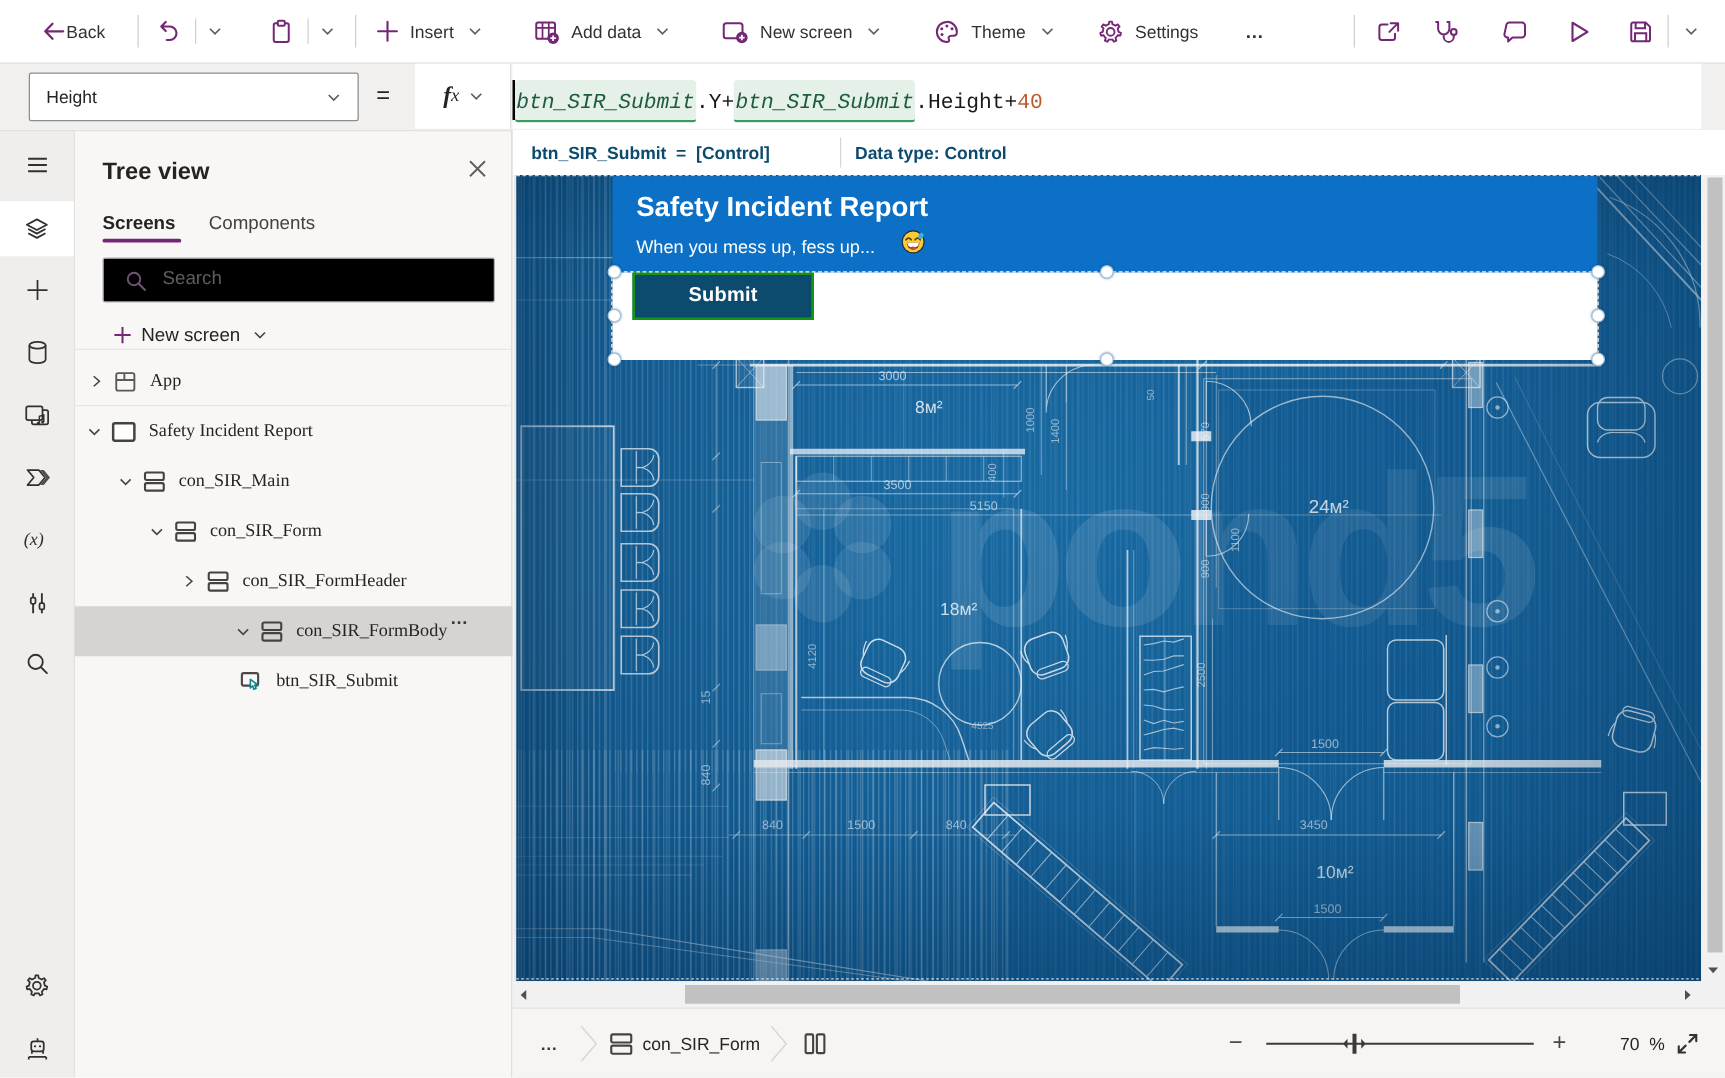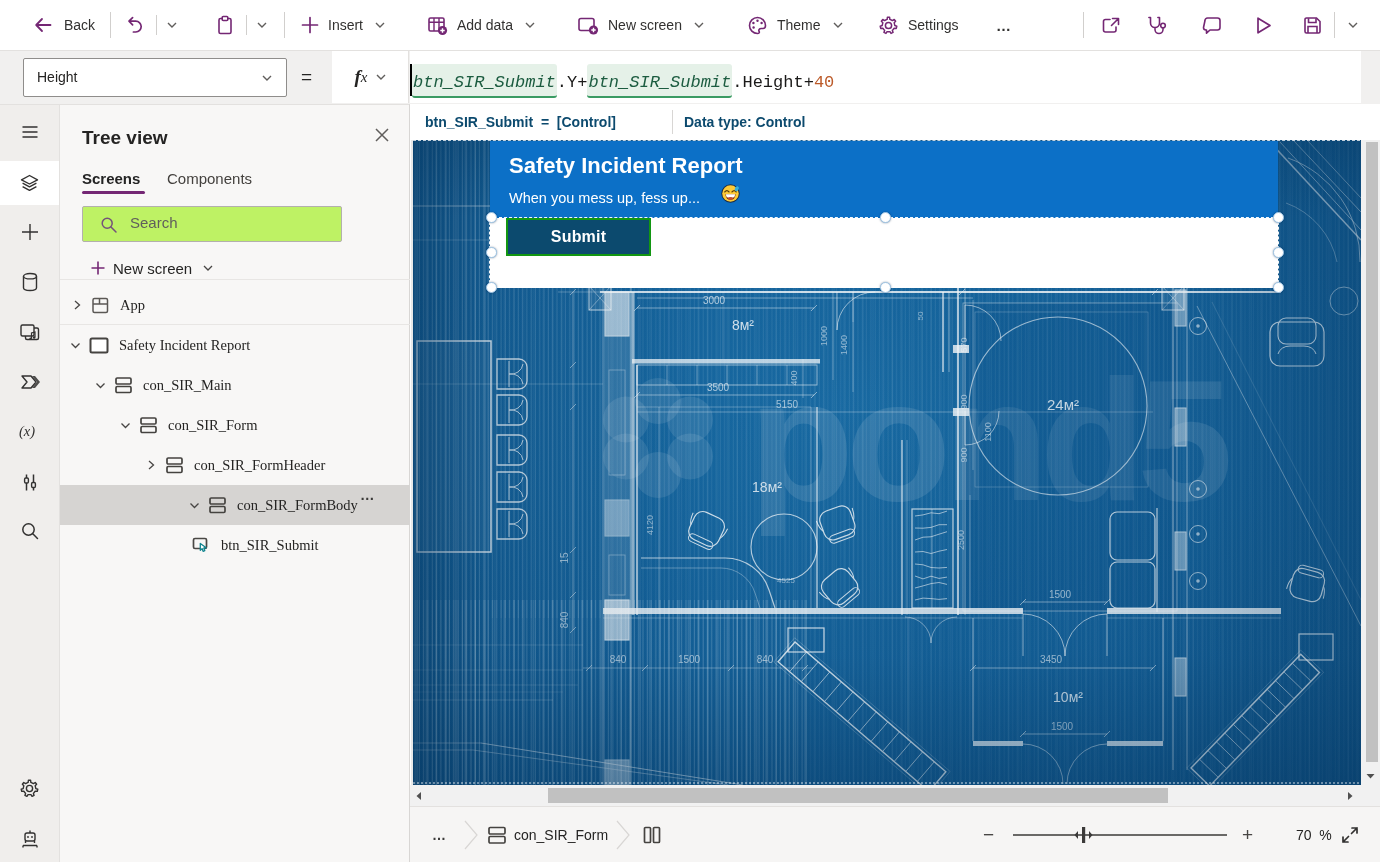--- a/index.html
+++ b/index.html
@@ -21,21 +21,21 @@
 #inforow { position:absolute; left:410px; top:104px; width:970px; height:36px; background:#fff; font-size:14px; color:#0c4a6e;font-weight:bold; }
 
 #rail { position:absolute; left:0; top:104px; width:60px; height:758px; background:#f0eeec; border-right:1px solid #e3e1df; border-top:1px solid #e3e1df; }
 #rail .ric { position:absolute; left:0; width:59px; height:44px; display:flex; align-items:center; justify-content:center; }
 #railsel { position:absolute; left:0; top:56px; width:59px; height:44px; background:#fff; }
 
 #tree { position:absolute; left:60px; top:104px; width:350px; height:758px; background:#f8f7f6; border-top:1px solid #e3e1df; border-right:1px solid #d8d6d4; font-size:14.5px; color:#252423; }
 #tree h2 { position:absolute; left:22px; top:22px; font-size:19px; font-weight:700; color:#252423; }
 #treex { position:absolute; left:314px; top:22px; width:16px; height:16px; }
 .tab { position:absolute; top:65px; font-size:15px; }
-#searchbox { position:absolute; left:22px; top:101px; width:260px; height:36px; background:#bef264; border:1px solid #b3b0ad; border-radius:2px; }
+#searchbox { position:absolute; left:22px; top:101px; width:314px; height:36px; background:#000000; border:1px solid #b3b0ad; border-radius:2px; }
 #newscr { position:absolute; left:30px; top:147px; height:32px; display:flex; align-items:center; font-size:15px; }
 .trow { position:absolute; left:0; width:350px; height:40px; display:flex; align-items:center; }
 .trow .lbl { color:#252423;font-family:Liberation Serif, serif; }
 .tsep { position:absolute; left:0; width:350px; height:1px; background:#e8e6e4; }
 
 #editor { position:absolute; left:411px; top:140px; width:969px; height:722px; background:#e8e8e8; }
 #canvas { position:absolute; left:413px; top:140px; width:948px; height:645px; }
 #hdrband { position:absolute; left:490px; top:141px; width:788px; height:77px; background:#0c70c7; color:#fff; }
 #hdrband h1 { font-size:22px; font-weight:700; margin:12px 0 0 19px; letter-spacing:0; }
 #hdrband .sub { font-size:14.5px; margin:9px 0 0 19px; display:flex; align-items:center; }
@@ -54,21 +54,21 @@
 .bc { position:absolute; top:0; height:56px; display:flex; align-items:center; }
 </style>
 </head>
 <body>
 
 <div id="topbar">
   <div class="it" style="left:33px;">
     <svg width="20" height="20" viewBox="0 0 20 20">
         <path d="M9 4 L3.2 10 L9 16 M3.6 10 H17.5" stroke="#742774" stroke-width="1.8" fill="none" stroke-linecap="round" stroke-linejoin="round"></path>
       </svg>
-    <span style="margin-left:11px;">Back</span>
+    <span style="">Back</span>
   </div>
   <div class="sep" style="left:110px;"></div>
   <div class="it" style="left:124px;">
     <svg width="21" height="21" viewBox="0 0 21 21">
         <path d="M8.6 2.6 L5 6.2 L8.6 9.8 M5.4 6.2 h6.4 a5.4 5.4 0 0 1 0 10.8 h-2.4" stroke="#742774" stroke-width="1.7" fill="none" stroke-linecap="round" stroke-linejoin="round"></path>
       </svg>
   </div>
   <div class="sep" style="left:156px; height:20px; top:15px;"></div>
   <div class="it" style="left:167px;">
       <svg class="chev" viewBox="0 0 10 6">

